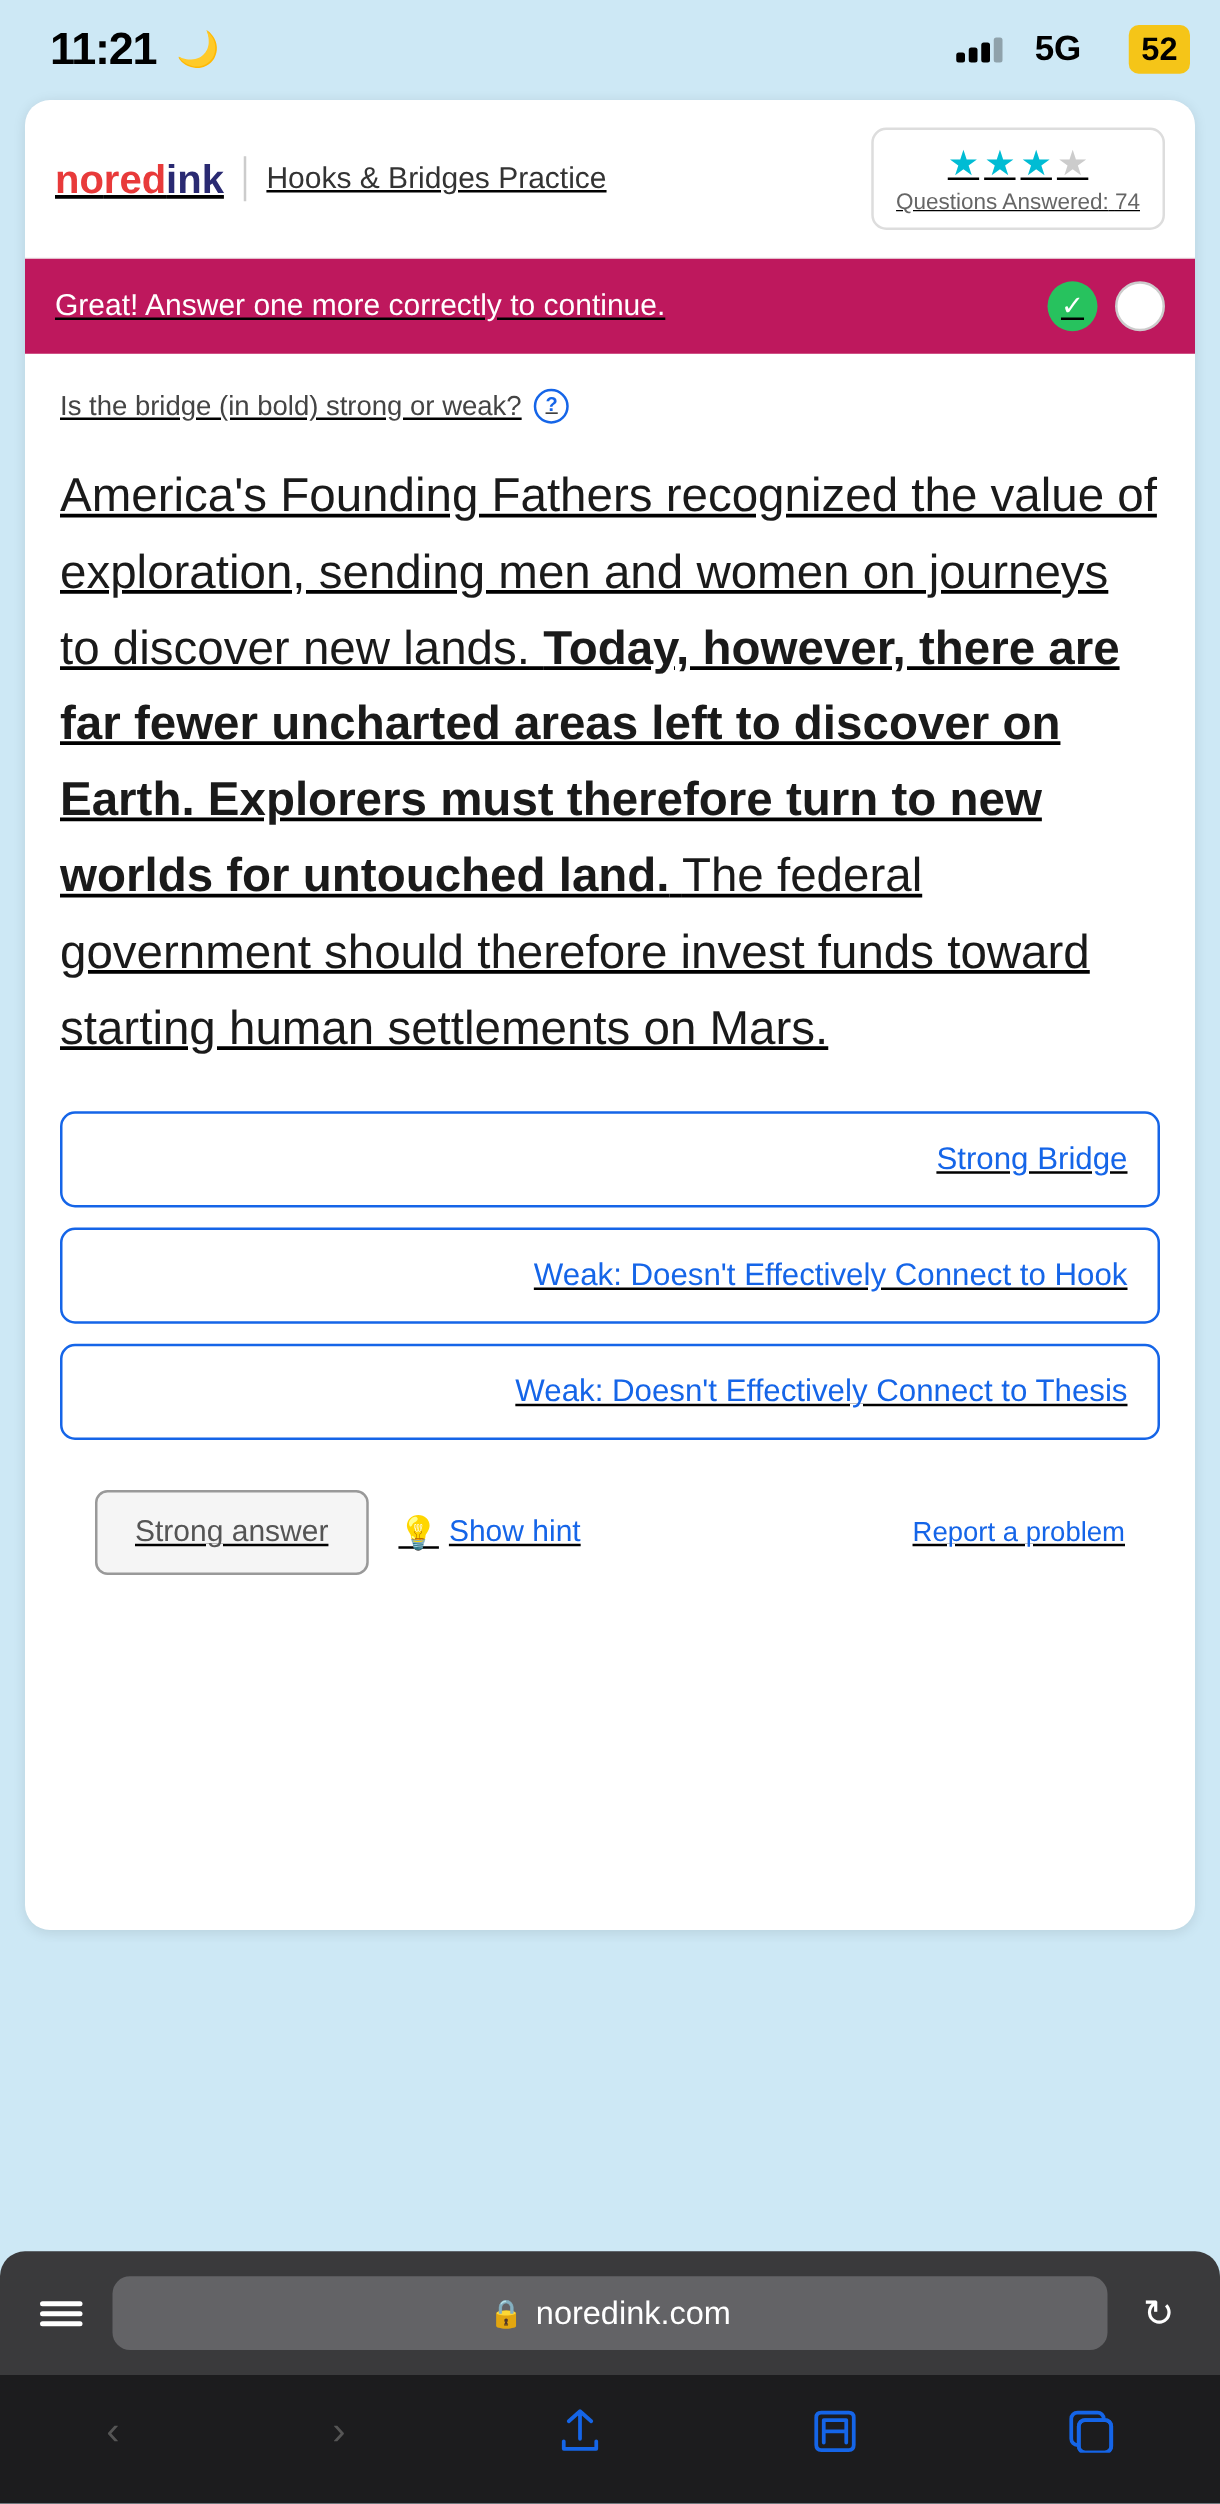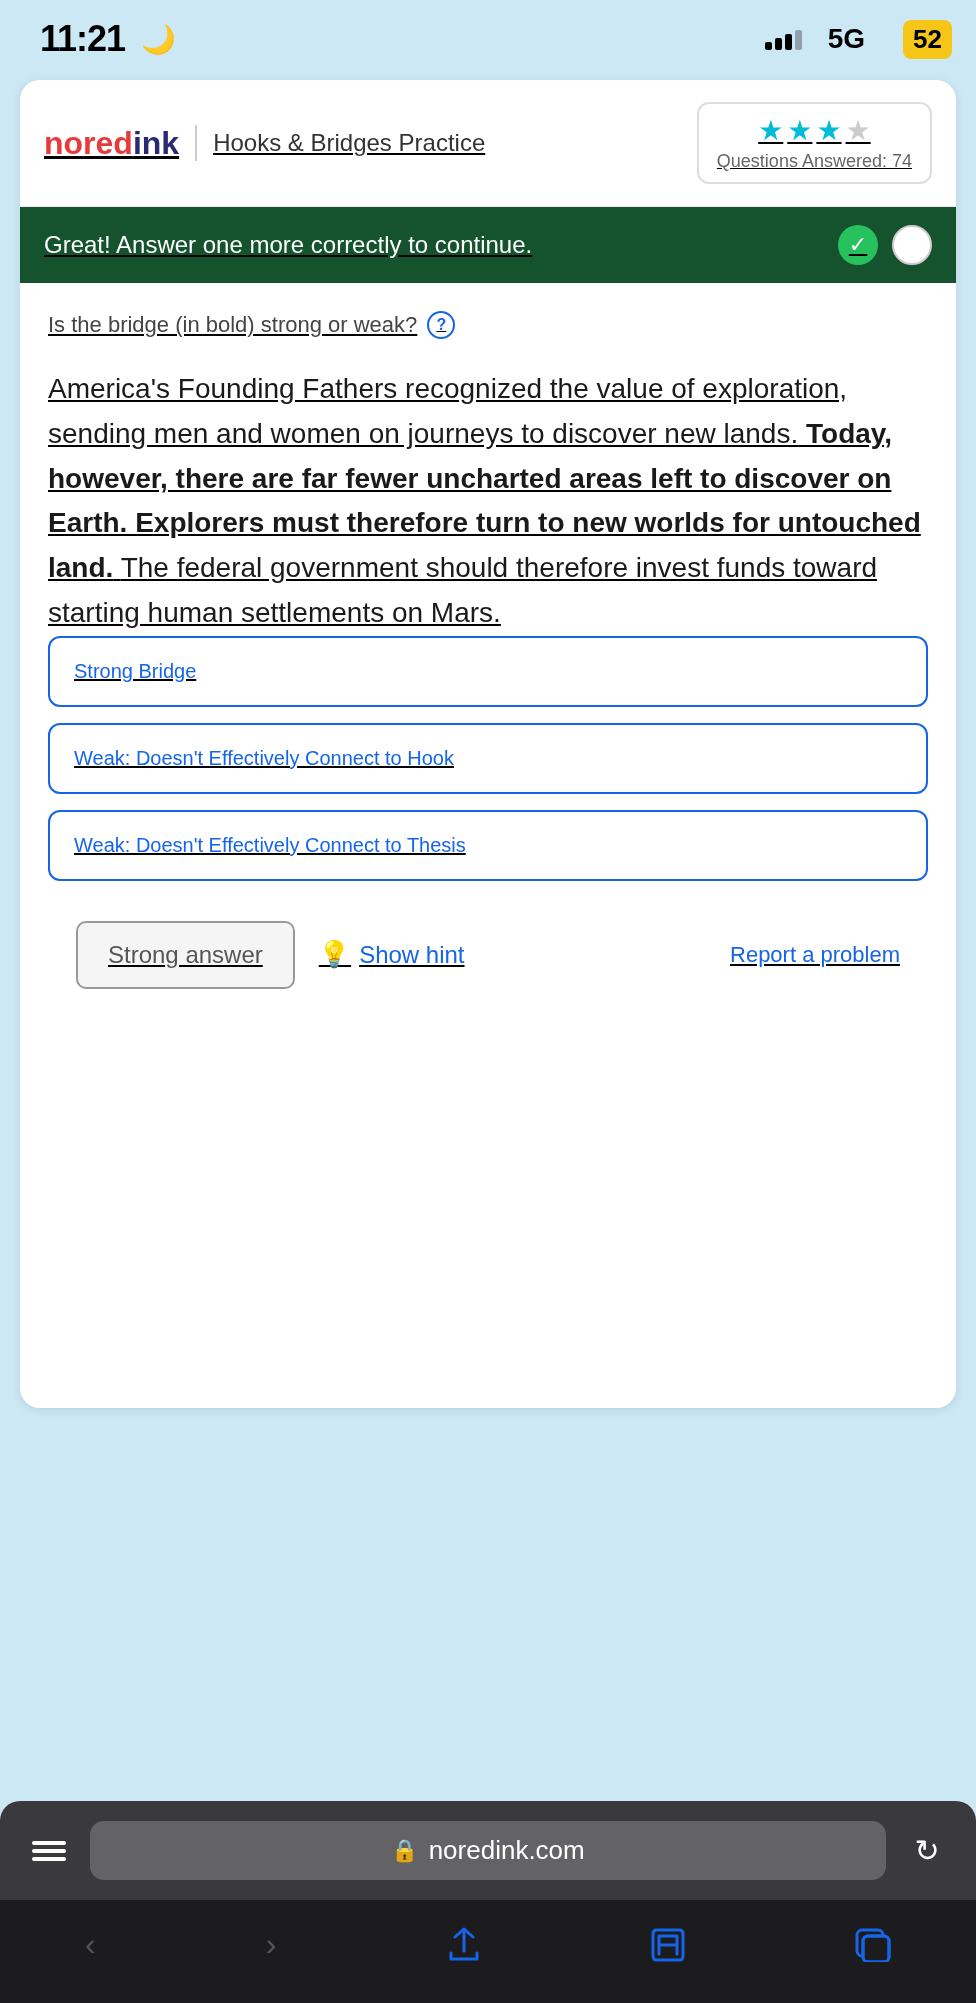--- a/index.html
+++ b/index.html
@@ -127,21 +127,21 @@
     }
     .star-filled { color: #00bcd4; }
     .star-empty { color: #ccc; }
     .questions-answered {
       font-size: 18px;
       color: #666;
     }
 
     
     .banner {
-      background: #14532d;
+      background: #be185d;
       padding: 18px 24px;
       display: flex;
       align-items: center;
       justify-content: space-between;
     }
     .banner-text {
       font-size: 24px;
       color: #fff;
     }
     .banner-icons {
@@ -191,44 +191,45 @@
       display: flex;
       align-items: center;
       justify-content: center;
       font-size: 16px;
       font-weight: 700;
       cursor: pointer;
     }
 
     
     .passage {
-      font-size: 28px;
+      font-size: 38px;
       line-height: 1.6;
       color: #1a1a1a;
+      margin-bottom: 36px;
     }
     .passage-bold {
       font-weight: 800;
     }
 
     
     .answer-options {
       display: flex;
       flex-direction: column;
       gap: 16px;
       margin-bottom: 40px;
     }
     .answer-option {
       border: 2px solid #1565e8;
       border-radius: 12px;
       padding: 22px 24px;
-      font-size: 20px;
+      font-size: 25px;
       color: #1565e8;
       cursor: pointer;
       background: #fff;
-      text-align: left;
+      text-align: right;
       transition: background 0.2s;
     }
 
     
     .footer-actions {
       display: flex;
       align-items: center;
       padding: 0 28px 36px 28px;
       gap: 24px;
     }

